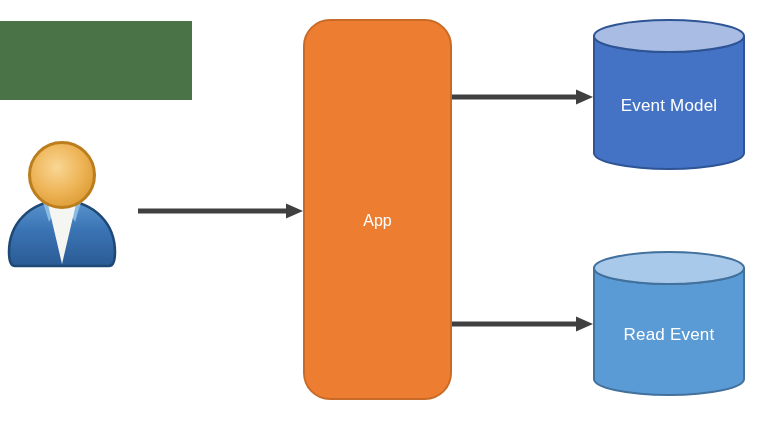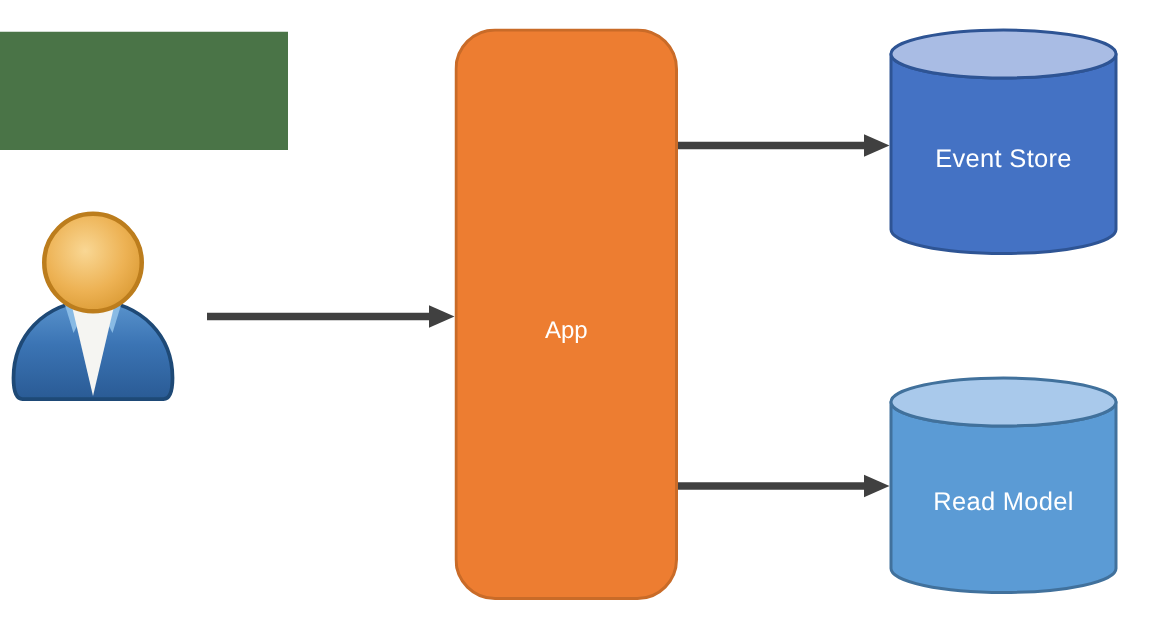--- a/index.html
+++ b/index.html
@@ -89,29 +89,29 @@
     <div class="app-label-wrap">
       <div>App</div>
     </div>
   </div>
 
   <div class="abs" style="left:592px; top:18px; width:154px; height:153px;">
     <svg width="154" height="153" viewBox="0 0 154 153" preserveAspectRatio="none">
       <path d="M 2 18 L 2 135 A 75 16 0 0 0 152 135 L 152 18 A 75 16 0 0 1 2 18 Z" stroke-width="2" stroke-linejoin="round" fill="#4472C4" stroke="#2E5494"></path>
       <ellipse cx="77" cy="18" rx="75" ry="16" stroke-width="2" fill="#A9BCE4" stroke="#2E5494"></ellipse>
     </svg>
-    <div class="node-label" style="top:77px;">Event Store</div>
+    <div class="node-label" style="top:77px;">Event Model</div>
   </div>
 
   <div class="abs" style="left:592px; top:250px; width:154px; height:147px;">
     <svg width="154" height="147" viewBox="0 0 154 147" preserveAspectRatio="none">
       <path d="M 2 18 L 2 129 A 75 16 0 0 0 152 129 L 152 18 A 75 16 0 0 1 2 18 Z" stroke-width="2" stroke-linejoin="round" fill="#5B9BD5" stroke="#41719C"></path>
       <ellipse cx="77" cy="18" rx="75" ry="16" stroke-width="2" fill="#A9C9EB" stroke="#41719C"></ellipse>
     </svg>
-    <div class="node-label" style="top:74px;">Read Model</div>
+    <div class="node-label" style="top:74px;">Read Event</div>
   </div>
 
   <svg class="arrow-layer" width="768" height="429" viewBox="0 0 768 429">
 
     <g>
       <line x1="138" y1="211" x2="288" y2="211" stroke-width="5" stroke="#404040"></line>
       <polygon points="286,203.5 303,211 286,218.5" fill="#404040"></polygon>
     </g>
 
     <g>

